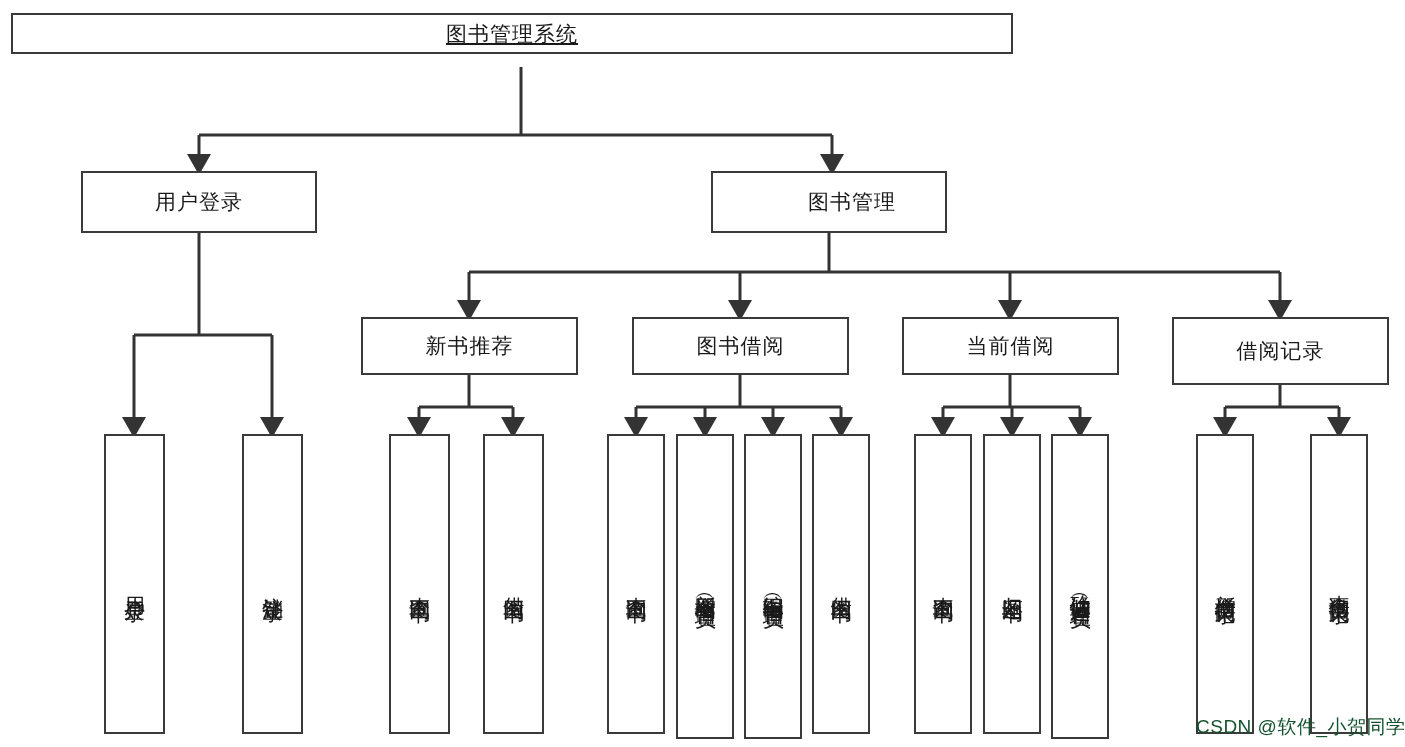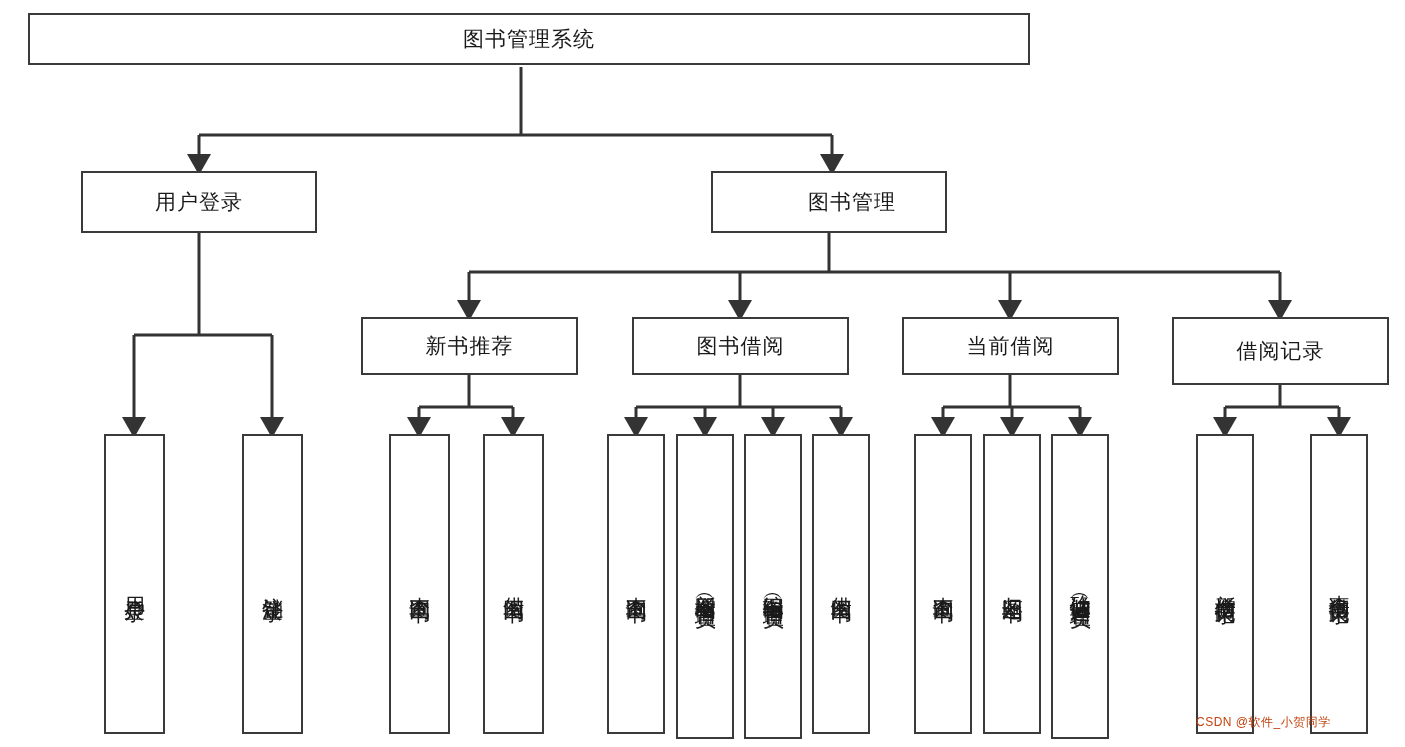--- a/index.html
+++ b/index.html
@@ -53,22 +53,22 @@
     padding-bottom: 4px;
     white-space: nowrap;
   }
   .node-v span {
     writing-mode: vertical-rl;
     text-orientation: upright;
     display: block;
   }
   .watermark {
     position: absolute;
-    font-size: 12px;
-    color: #c2410c;
+    font-size: 19px;
+    color: #14532d;
     white-space: nowrap;
     letter-spacing: 0.5px;
   }
 </style>
 </head>
 <body>
 
 <div id="canvas">
 
   <svg class="edges" viewBox="0 0 1405 747">
@@ -114,21 +114,21 @@
       <path d="M1012,407 L1012,426" marker-end="url(#arrow)"></path>
       <path d="M1080,407 L1080,426" marker-end="url(#arrow)"></path>
 
       <path d="M1280,375 L1280,407"></path>
       <path d="M1225,407 L1339,407"></path>
       <path d="M1225,407 L1225,426" marker-end="url(#arrow)"></path>
       <path d="M1339,407 L1339,426" marker-end="url(#arrow)"></path>
     </g>
   </svg>
 
-  <div class="node node-h" style="left:28px;top:13px;width:1002px;height:52px;">
+  <div class="node node-h" style="left:11px;top:13px;width:1002px;height:41px;text-decoration:underline;">
     <span>图书管理系统</span>
   </div>
 
   <div class="node node-h" style="left:81px;top:171px;width:236px;height:62px;">
     <span>用户登录</span>
   </div>
   <div class="node node-h" style="left:711px;top:171px;width:236px;height:62px;padding-left:46px;">
     <span>图书管理</span>
   </div>
 

